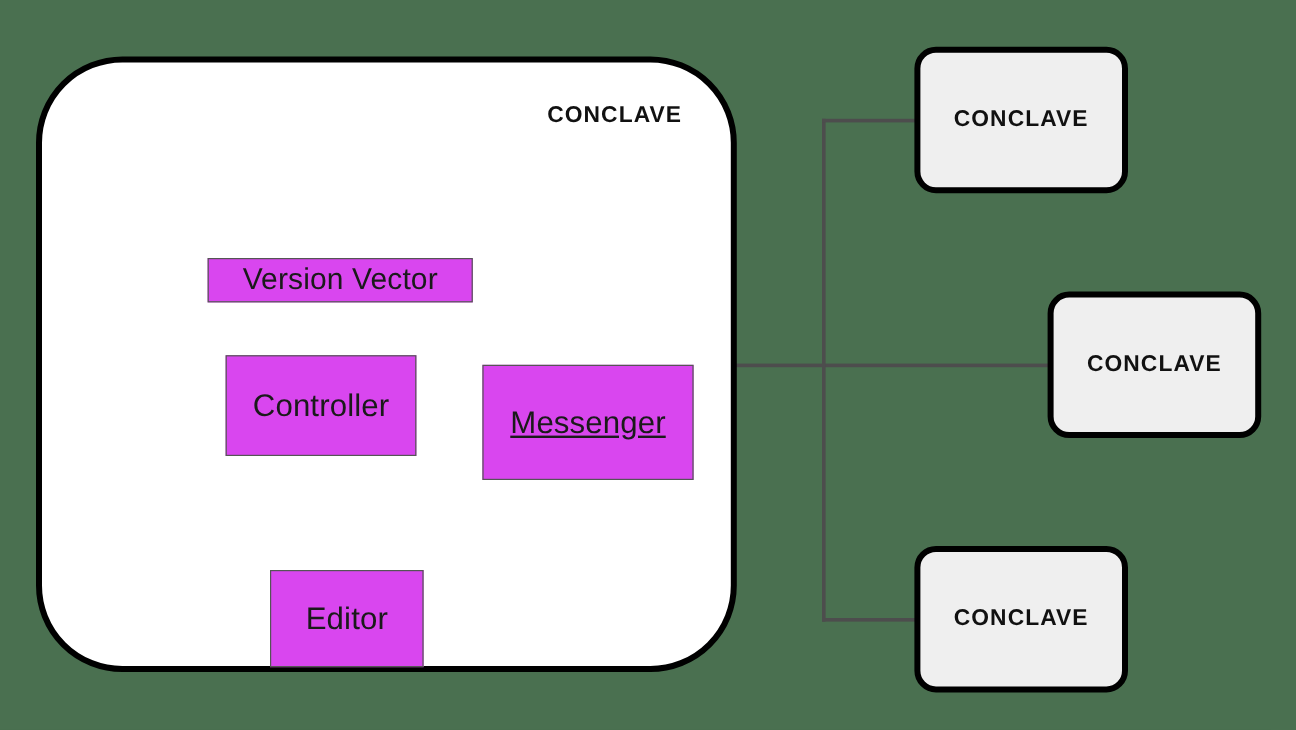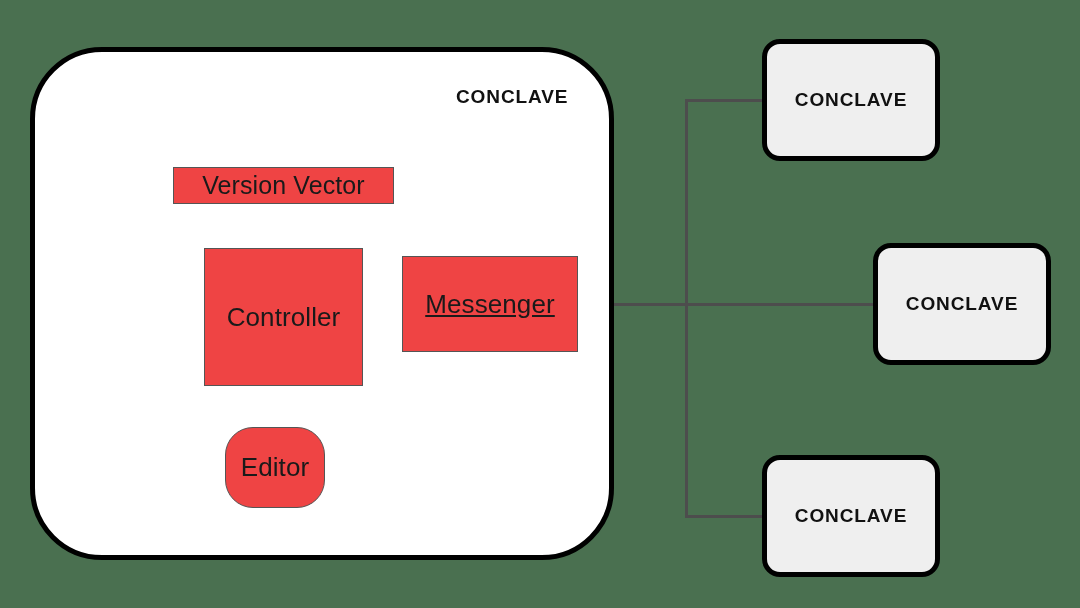--- a/index.html
+++ b/index.html
@@ -47,37 +47,38 @@
     font-size: 19px;
     font-weight: bold;
     letter-spacing: 0.9px;
     color: #111111;
     white-space: nowrap;
   }
 
   
   .module {
     position: absolute;
-    background: #ef4444;
+    background: #d946ef;
     border: 1.5px solid #555555;
     box-sizing: border-box;
     display: flex;
     align-items: center;
     justify-content: center;
     color: #1a1a1a;
     font-size: 26px;
     font-weight: 400;
     letter-spacing: 0.1px;
     white-space: nowrap;
+    margin-top: 48px;
   }
   #module-version-vector { left: 173px; top: 167px; width: 221px; height: 37px; font-size: 25px; }
   #module-crdt           { left:  57px; top: 258px; width: 111px; height:  91px; }
-  #module-controller     { left: 204px; top: 248px; width: 159px; height: 138px; }
+  #module-controller     { left: 188px; top: 248px; width: 159px; height: 84px; }
   #module-messenger      { left: 402px; top: 256px; width: 176px; height:  96px; text-decoration: underline; }
-  #module-editor         { left: 225px; top: 427px; width: 100px; height:  81px; border-radius: 28px; }
+  #module-editor         { left: 225px; top: 427px; width: 128px; height:  81px; }
 
   
   .peer {
     position: absolute;
     background: #efefef;
     border: 5px solid #000000;
     border-radius: 18px;
     box-sizing: border-box;
     display: flex;
     align-items: center;

